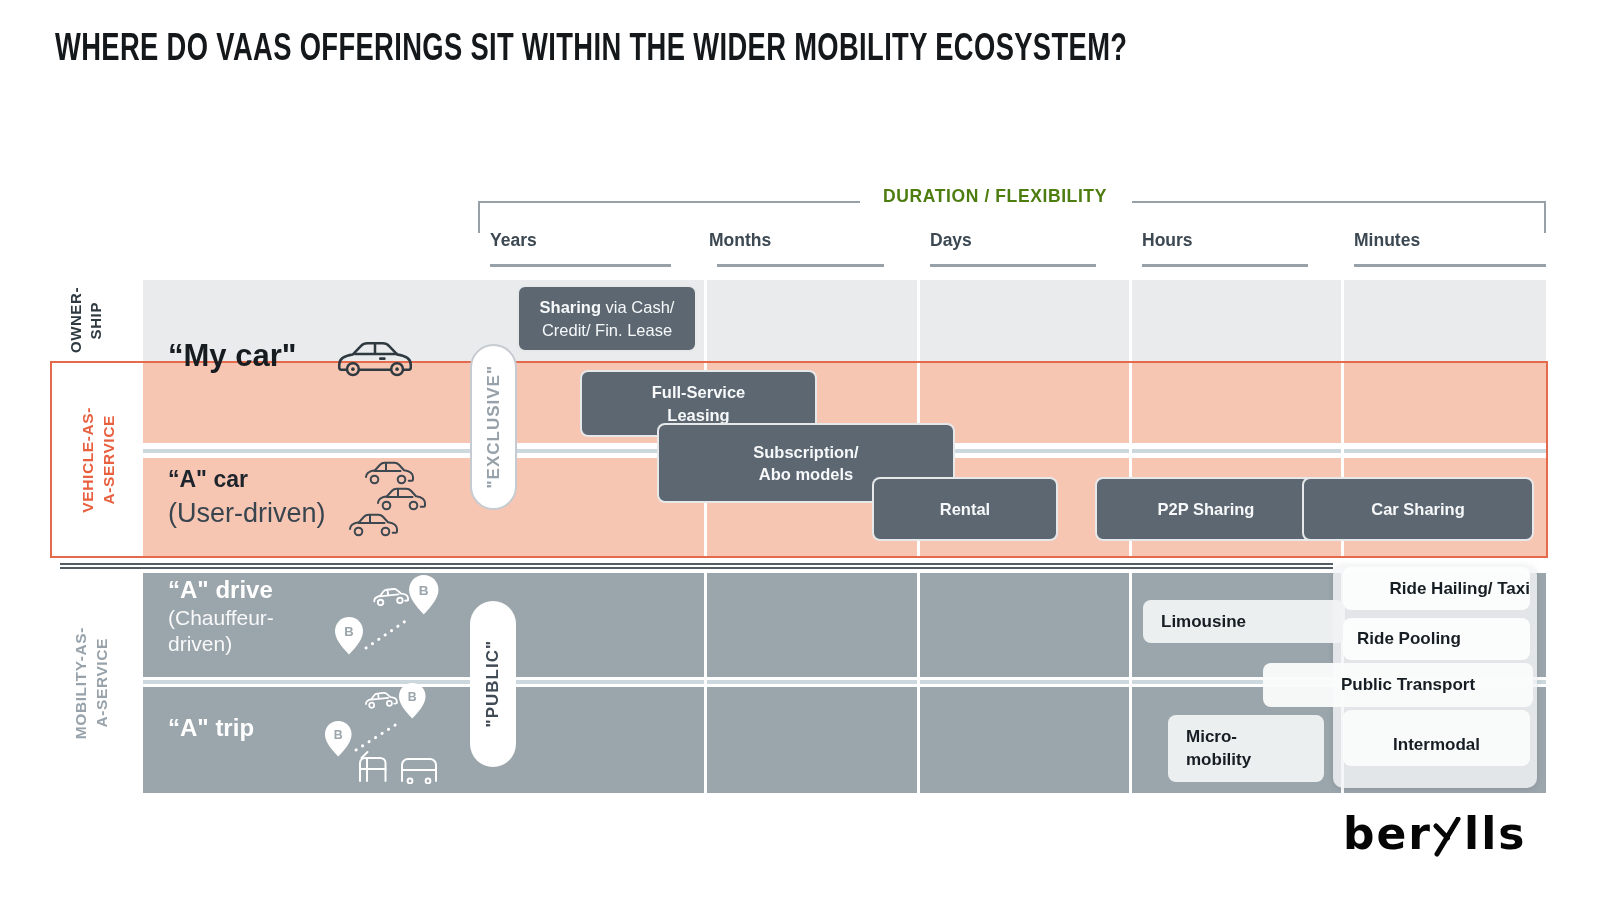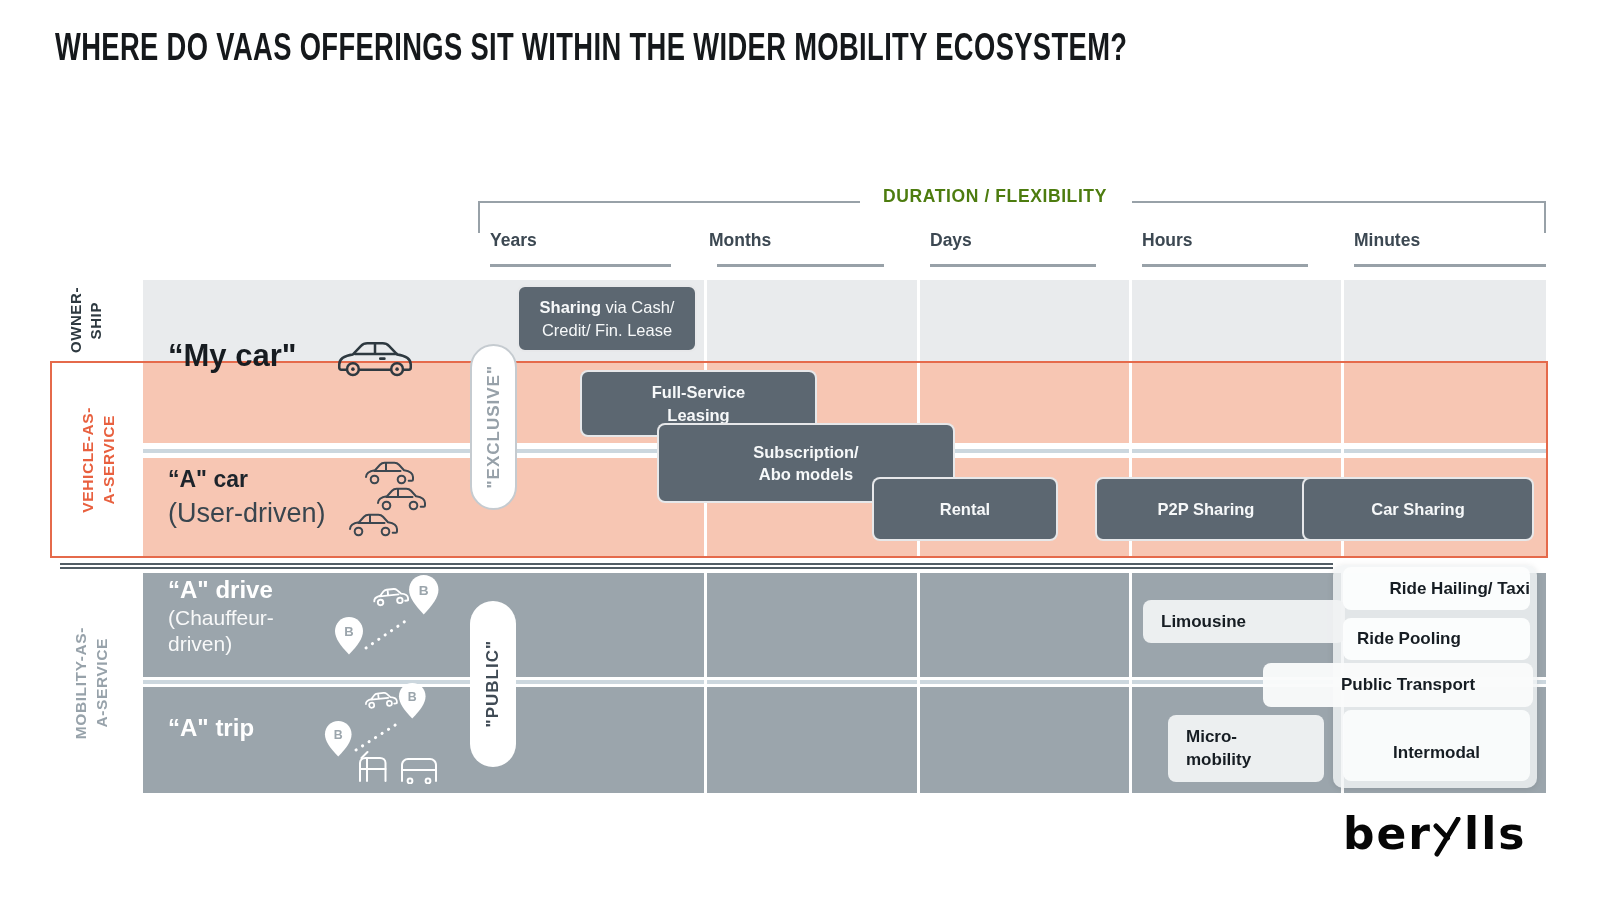--- a/index.html
+++ b/index.html
@@ -82,21 +82,21 @@
   
   .panel{left:1333px;top:565px;width:204px;height:223px;background:rgba(242,244,245,.82);
          border-radius:10px;box-shadow:0 1px 6px rgba(0,0,0,.10);z-index:8;}
   .lbox{background:rgba(240,242,243,.95);border-radius:8px;display:flex;flex-direction:column;
         justify-content:center;color:#161d23;font-weight:700;font-size:17px;z-index:10;box-sizing:border-box;}
   .lb-limo{left:1143px;top:600px;width:202px;height:43px;padding-left:18px;}
   .lb-rh{left:1343px;top:567px;width:187px;height:43px;align-items:flex-end;background:rgba(252,253,253,.97);}
   .lb-rp{left:1343px;top:618px;width:187px;height:42px;padding-left:14px;background:rgba(252,253,253,.97);}
   .lb-pt{left:1263px;top:663px;width:270px;height:44px;padding-left:20px;background:rgba(250,251,251,.96);align-items:center;}
   .lb-mm{left:1168px;top:715px;width:156px;height:67px;padding-left:18px;line-height:1.35;background:rgba(240,242,243,.95);}
-  .lb-im{left:1343px;top:710px;width:187px;height:71px;align-items:center;justify-content:center;
+  .lb-im{left:1343px;top:710px;width:187px;height:56px;align-items:center;justify-content:center;
          background:rgba(252,253,253,.90);padding-top:14px;box-sizing:border-box;}
 
   
   .logo{left:1343px;top:808px;display:flex;align-items:flex-end;color:#060606;font-weight:700;
         font-size:44px;letter-spacing:2px;z-index:6;font-family:"DejaVu Sans",sans-serif;justify-content:space-between;}
   .logo svg{margin:0 1px 2px 1px;}
 </style>
 </head>
 <body>
 

